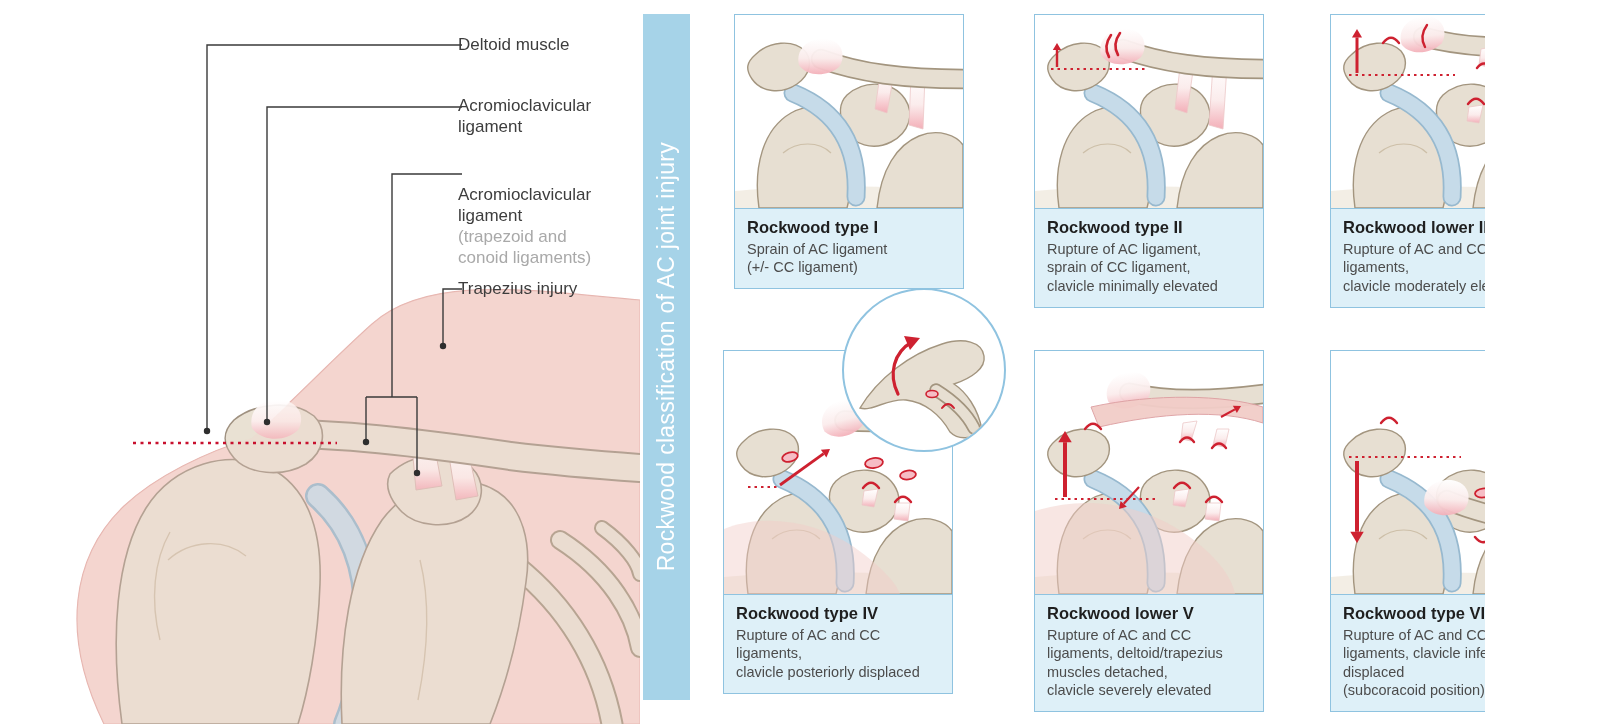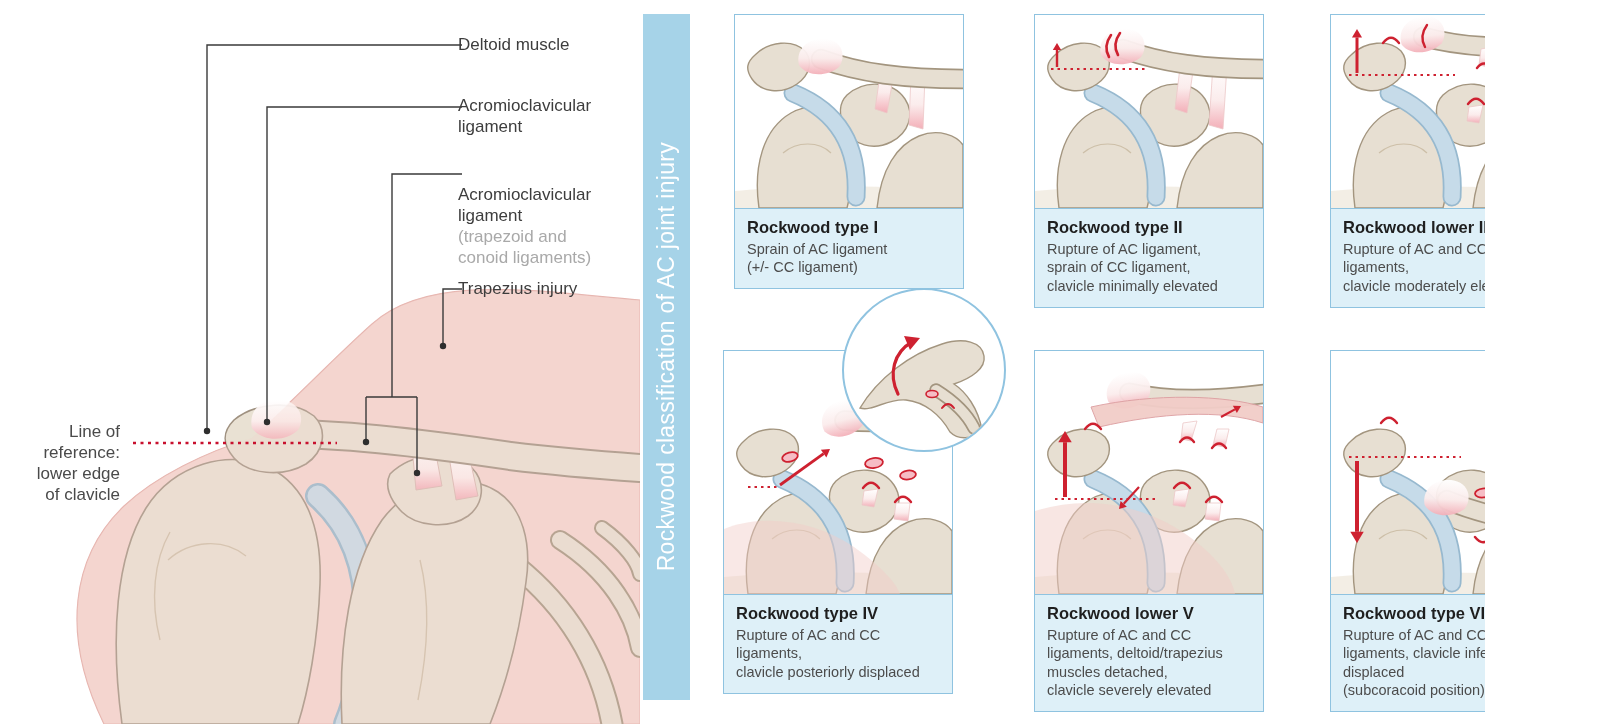--- a/index.html
+++ b/index.html
@@ -111,24 +111,20 @@
   <div class="lbl" style="left:458px;top:34px;">Deltoid muscle</div>
   <div class="lbl" style="left:458px;top:95px;">Acromioclavicular
 ligament</div>
   <div class="lbl" style="left:458px;top:163px;">
     <span>Acromioclavicular
 ligament</span>
     <span class="sub">(trapezoid and
 conoid ligaments)</span>
   </div>
   <div class="lbl" style="left:458px;top:278px;">Trapezius injury</div>
-  <div class="lbl" id="ref-label" style="left:16px;top:421px;">Line of
-reference:
-lower edge
-of clavicle</div>
 
   <div id="banner">
     <span>Rockwood classification of AC joint injury</span>
   </div>
 
   <section class="panel" style="left:734px;top:14px;">
     <div class="fig-wrap" style="height:193px;">
         <svg class="fig" viewBox="0 0 228 193">
           <defs>
             <linearGradient id="lg0" x1="0" y1="0" x2="0" y2="1">

